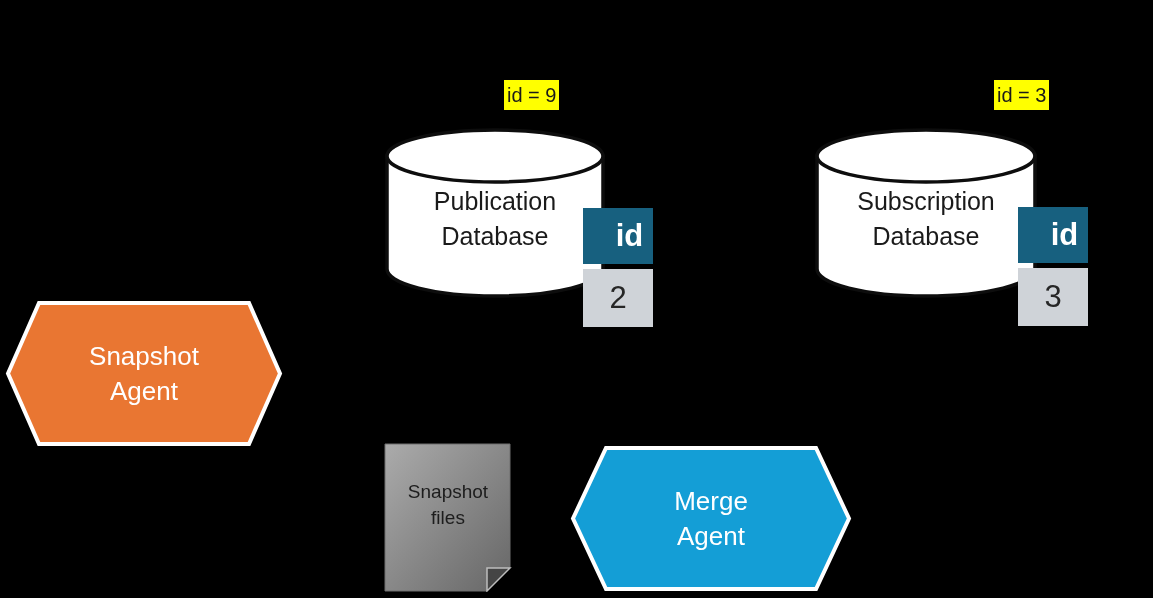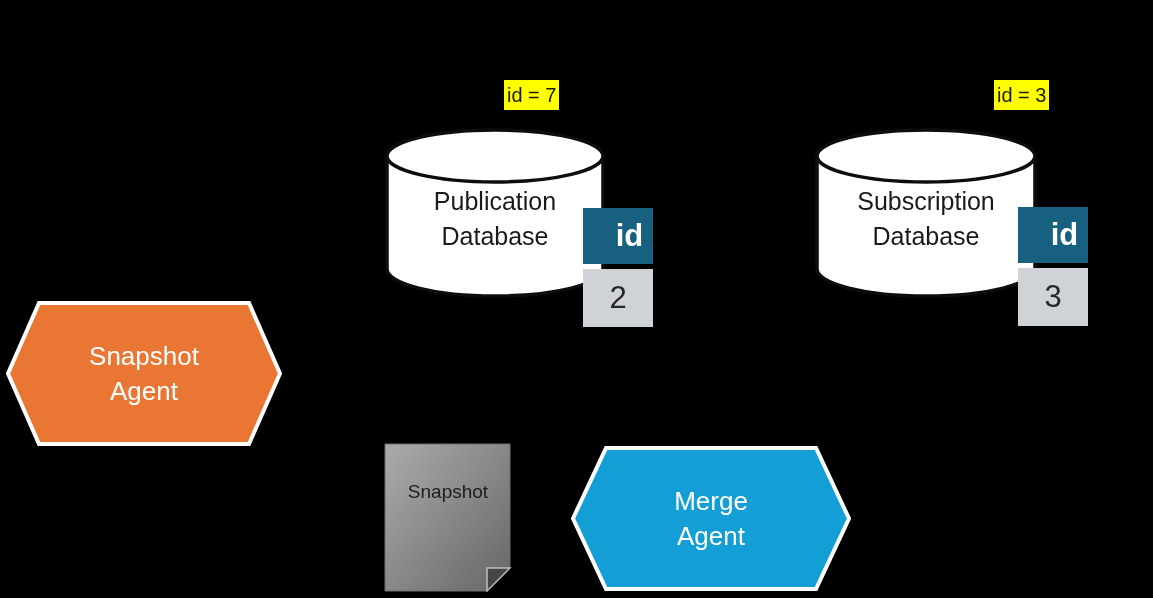--- a/index.html
+++ b/index.html
@@ -79,21 +79,21 @@
     text-align:center;color:#1D1D1D;font-size:19px;line-height:26px;
   }
   .doc-label span{display:block;}
 </style>
 </head>
 <body>
 
 <div class="stage">
 
 
-  <div class="hl-label pub-id">id = 7</div>
+  <div class="hl-label pub-id">id = 9</div>
   <div class="hl-label sub-id">id = 3</div>
 
   <div class="cylinder pub-db">
     <svg viewBox="0 0 220 170" preserveAspectRatio="none">
       <path class="cyl-body" d="M2 28 L2 141 A108 27 0 0 0 218 141 L218 28 Z"></path>
       <ellipse class="cyl-body" cx="110" cy="28" rx="108" ry="26"></ellipse>
     </svg>
     <div class="cyl-label">
       <span>Publication</span>
       <span>Database</span>
@@ -147,16 +147,17 @@
         <linearGradient id="docGrad" x1="0" y1="0" x2="1" y2="1">
           <stop offset="0" stop-color="#ABABAB"></stop>
           <stop offset="1" stop-color="#666666"></stop>
         </linearGradient>
       </defs>
       <path class="doc-page" fill="url(#docGrad)" d="M1 1 H126 V125 L103 148 H1 Z"></path>
       <path class="doc-fold" d="M103 148 L126 125 L103 125 Z"></path>
     </svg>
     <div class="doc-label">
       <span>Snapshot</span>
+      <span>files</span>
     </div>
   </div>
 
 </div>
 
 </body></html>

